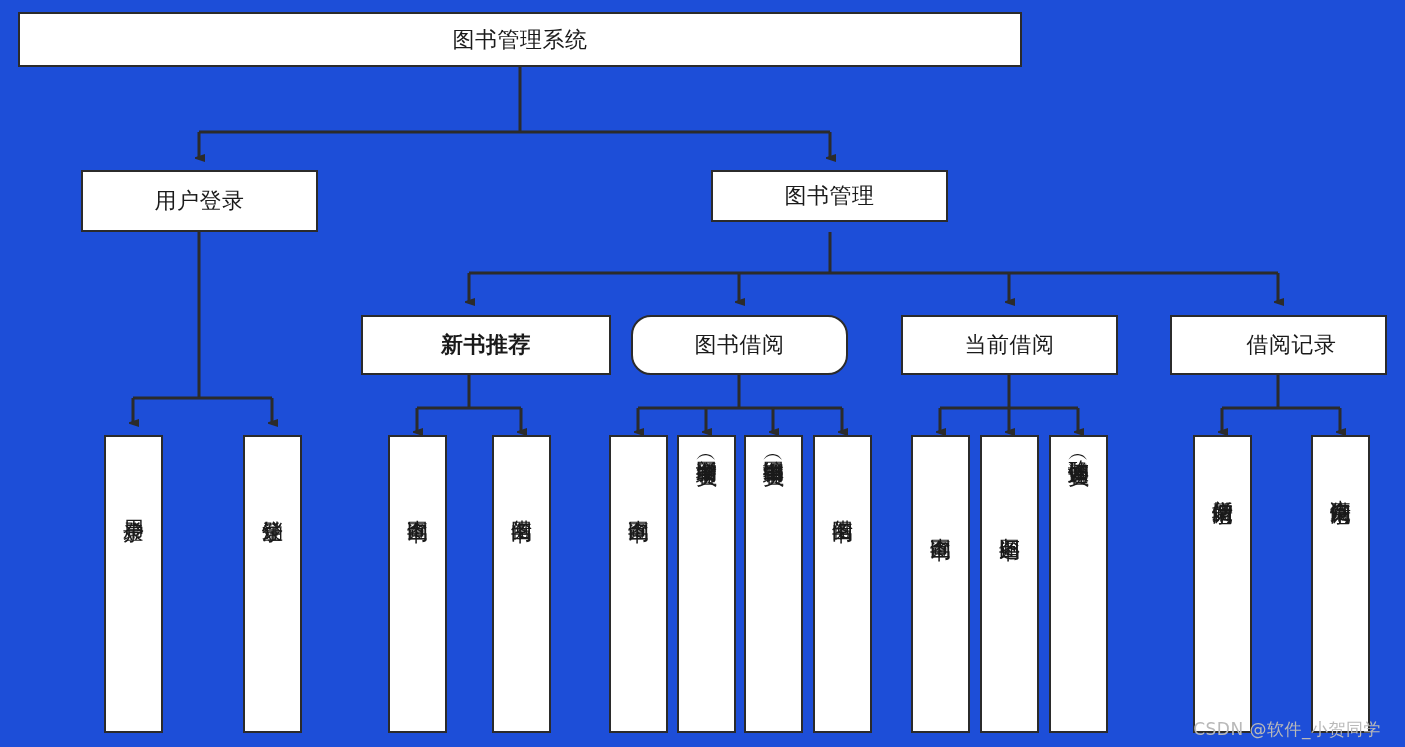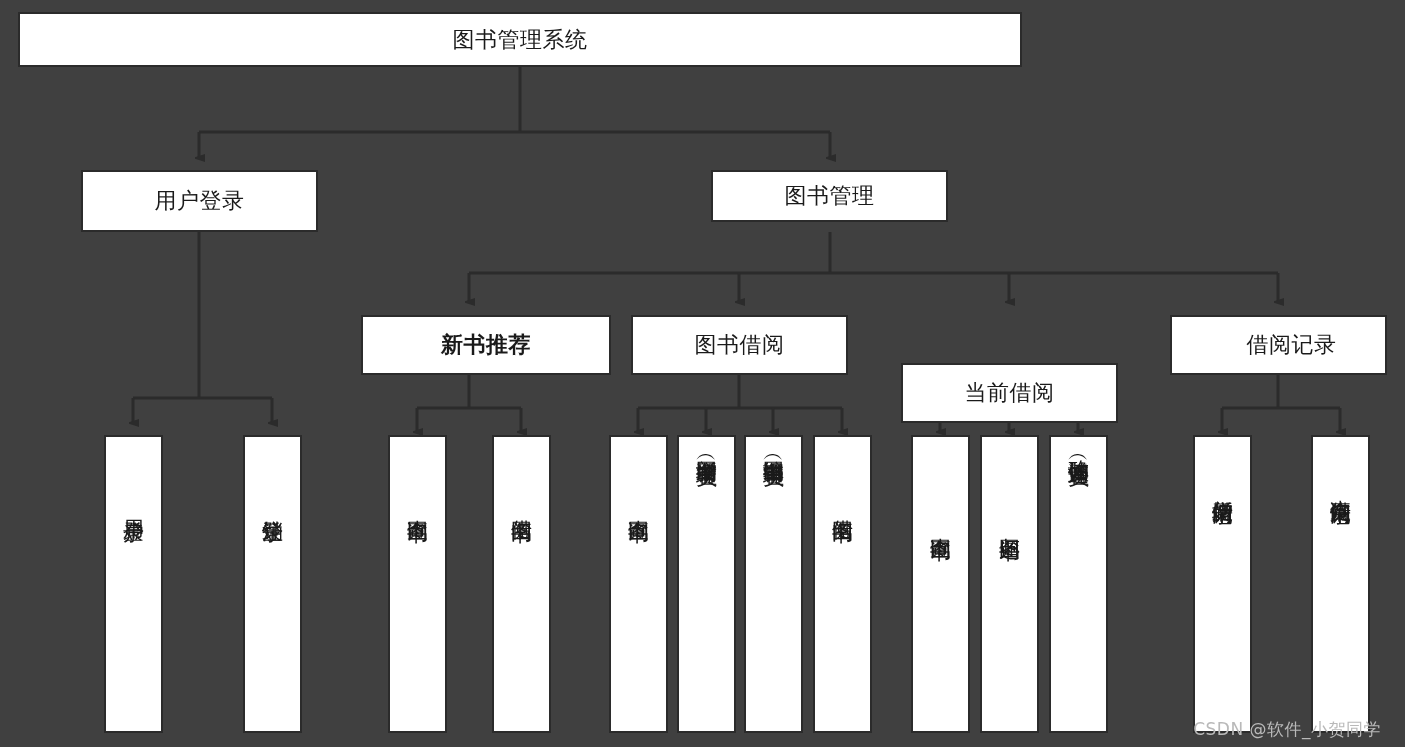--- a/index.html
+++ b/index.html
@@ -4,21 +4,21 @@
 <style>
   html, body {
     margin: 0;
     padding: 0;
     background: #ffffff;
   }
   #canvas {
     position: relative;
     width: 1405px;
     height: 747px;
-    background: #404040;
+    background: #1d4ed8;
     font-family: "DejaVu Sans", "Liberation Sans", sans-serif;
     overflow: hidden;
   }
   svg.edges {
     position: absolute;
     left: 0;
     top: 0;
     width: 1405px;
     height: 747px;
     pointer-events: none;
@@ -136,24 +136,24 @@
   <div class="node horiz" style="left:81px; top:170px; width:237px; height:62px;">
     <span class="label">用户登录</span>
   </div>
   <div class="node horiz" style="left:711px; top:170px; width:237px; height:52px;">
     <span class="label">图书管理</span>
   </div>
 
   <div class="node horiz" style="left:361px; top:315px; width:250px; height:60px;font-weight:bold;">
     <span class="label">新书推荐</span>
   </div>
-  <div class="node horiz" style="left:631px; top:315px; width:217px; height:60px;">
+  <div class="node horiz" style="left:631px; top:315px; width:217px; height:60px;border-radius:20px;">
     <span class="label">图书借阅</span>
   </div>
-  <div class="node horiz" style="left:901px; top:315px; width:217px; height:60px;margin-top:48px;">
+  <div class="node horiz" style="left:901px; top:315px; width:217px; height:60px;">
     <span class="label">当前借阅</span>
   </div>
   <div class="node horiz" style="left:1170px; top:315px; width:217px; height:60px;padding-left:26px;">
     <span class="label">借阅记录</span>
   </div>
 
   <div class="node vert mid" style="left:104px; top:435px; width:59px; height:298px;">
     <span class="label">用户登录</span>
   </div>
   <div class="node vert mid" style="left:243px; top:435px; width:59px; height:298px;">

